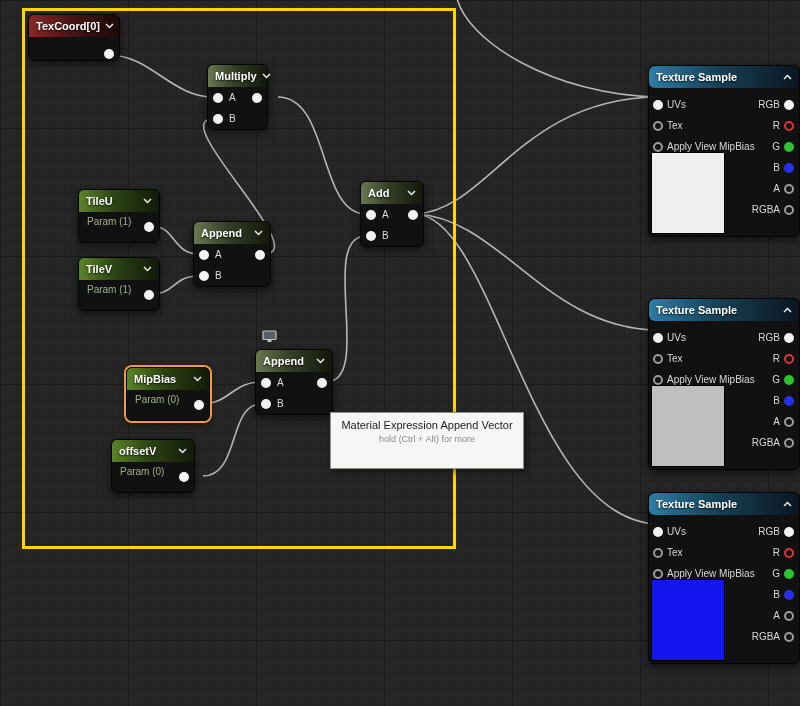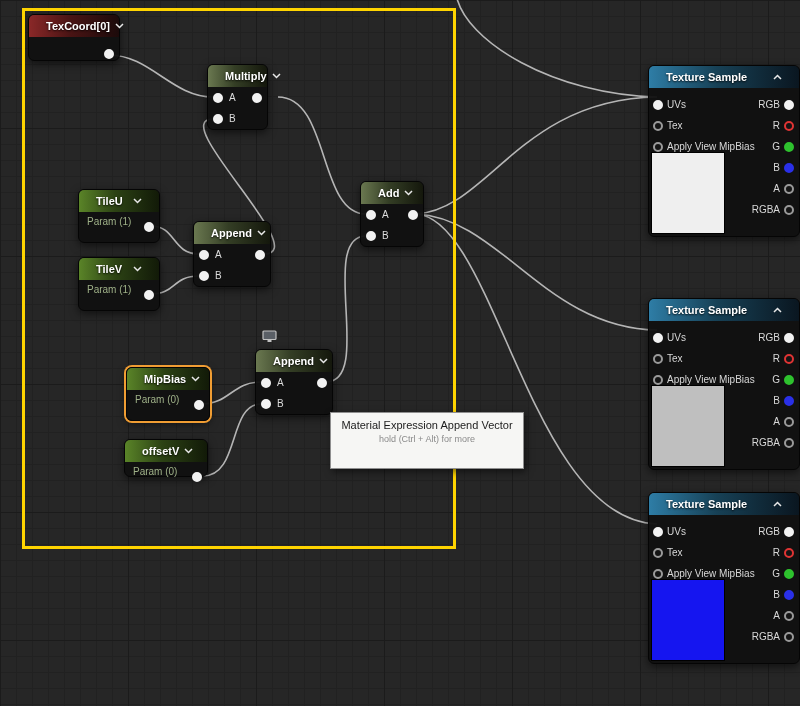--- a/index.html
+++ b/index.html
@@ -29,28 +29,28 @@
     position: absolute; z-index: 2;
     background: rgba(17,17,17,0.96);
     border: 1px solid #050505; border-radius: 6px;
     box-shadow: 0 3px 8px rgba(0,0,0,0.55);
     color: #e6e6e6;
   }
   .node.selected { box-shadow: 0 0 0 2px #f09d33, 0 3px 8px rgba(0,0,0,0.55); }
 
   .hdr {
     height: 22px; display: flex; align-items: center; gap: 5px;
-    padding: 0 17px; border-radius: 5px 5px 0 0;
+    padding: 0 7px; border-radius: 5px 5px 0 0;
     font-size: 11px; font-weight: bold; color: #fff;
     text-shadow: 0 1px 2px rgba(0,0,0,0.85); white-space: nowrap;
   }
   .hdr-red   { background: linear-gradient(to right, #8a2828 0%, #4a1414 45%, #1c0a0a 100%); }
   .hdr-green { background: linear-gradient(to right, #5a8428 0%, #2c4214 45%, #121a08 100%); }
   .hdr-olive { background: linear-gradient(to right, #6a7850 0%, #343e25 45%, #14170c 100%); }
-  .hdr-blue  { background: linear-gradient(to right, #2e7da6 0%, #174156 45%, #0a1620 100%); }
+  .hdr-blue  { background: linear-gradient(to right, #2e7da6 0%, #174156 45%, #0a1620 100%); border-radius: 6px; }
 
   .chev { display: inline-flex; align-items: center; }
   .chev.right { margin-left: auto; }
 
   .subtitle { font-size: 10px; color: #9fb188; padding: 4px 8px 0 8px; white-space: nowrap; }
 
   .pin {
     width: 10px; height: 10px; border-radius: 50%; flex: none;
     border: 2px solid #9a9a9a; background: #141414; display: inline-block;
   }
@@ -211,21 +211,21 @@
       <span class="chev right">
           <svg width="9" height="6" viewBox="0 0 9 6">
             <path d="M1 1l3.5 3.5L8 1" stroke="#e8e8e8" stroke-width="1.5" fill="none"></path>
           </svg>
         </span>
     </div>
     <div class="subtitle">Param (0)</div>
     <span class="pin filled abs" style="right:5px;top:32px"></span>
   </div>
 
-  <div class="node" style="left:124px;top:439px;width:84px;height:38px">
+  <div class="node" style="left:111px;top:439px;width:84px;height:54px">
     <div class="hdr hdr-green">
       <span class="title">offsetV</span>
       <span class="chev right">
           <svg width="9" height="6" viewBox="0 0 9 6">
             <path d="M1 1l3.5 3.5L8 1" stroke="#e8e8e8" stroke-width="1.5" fill="none"></path>
           </svg>
         </span>
     </div>
     <div class="subtitle">Param (0)</div>
     <span class="pin filled abs" style="right:5px;top:32px"></span>

